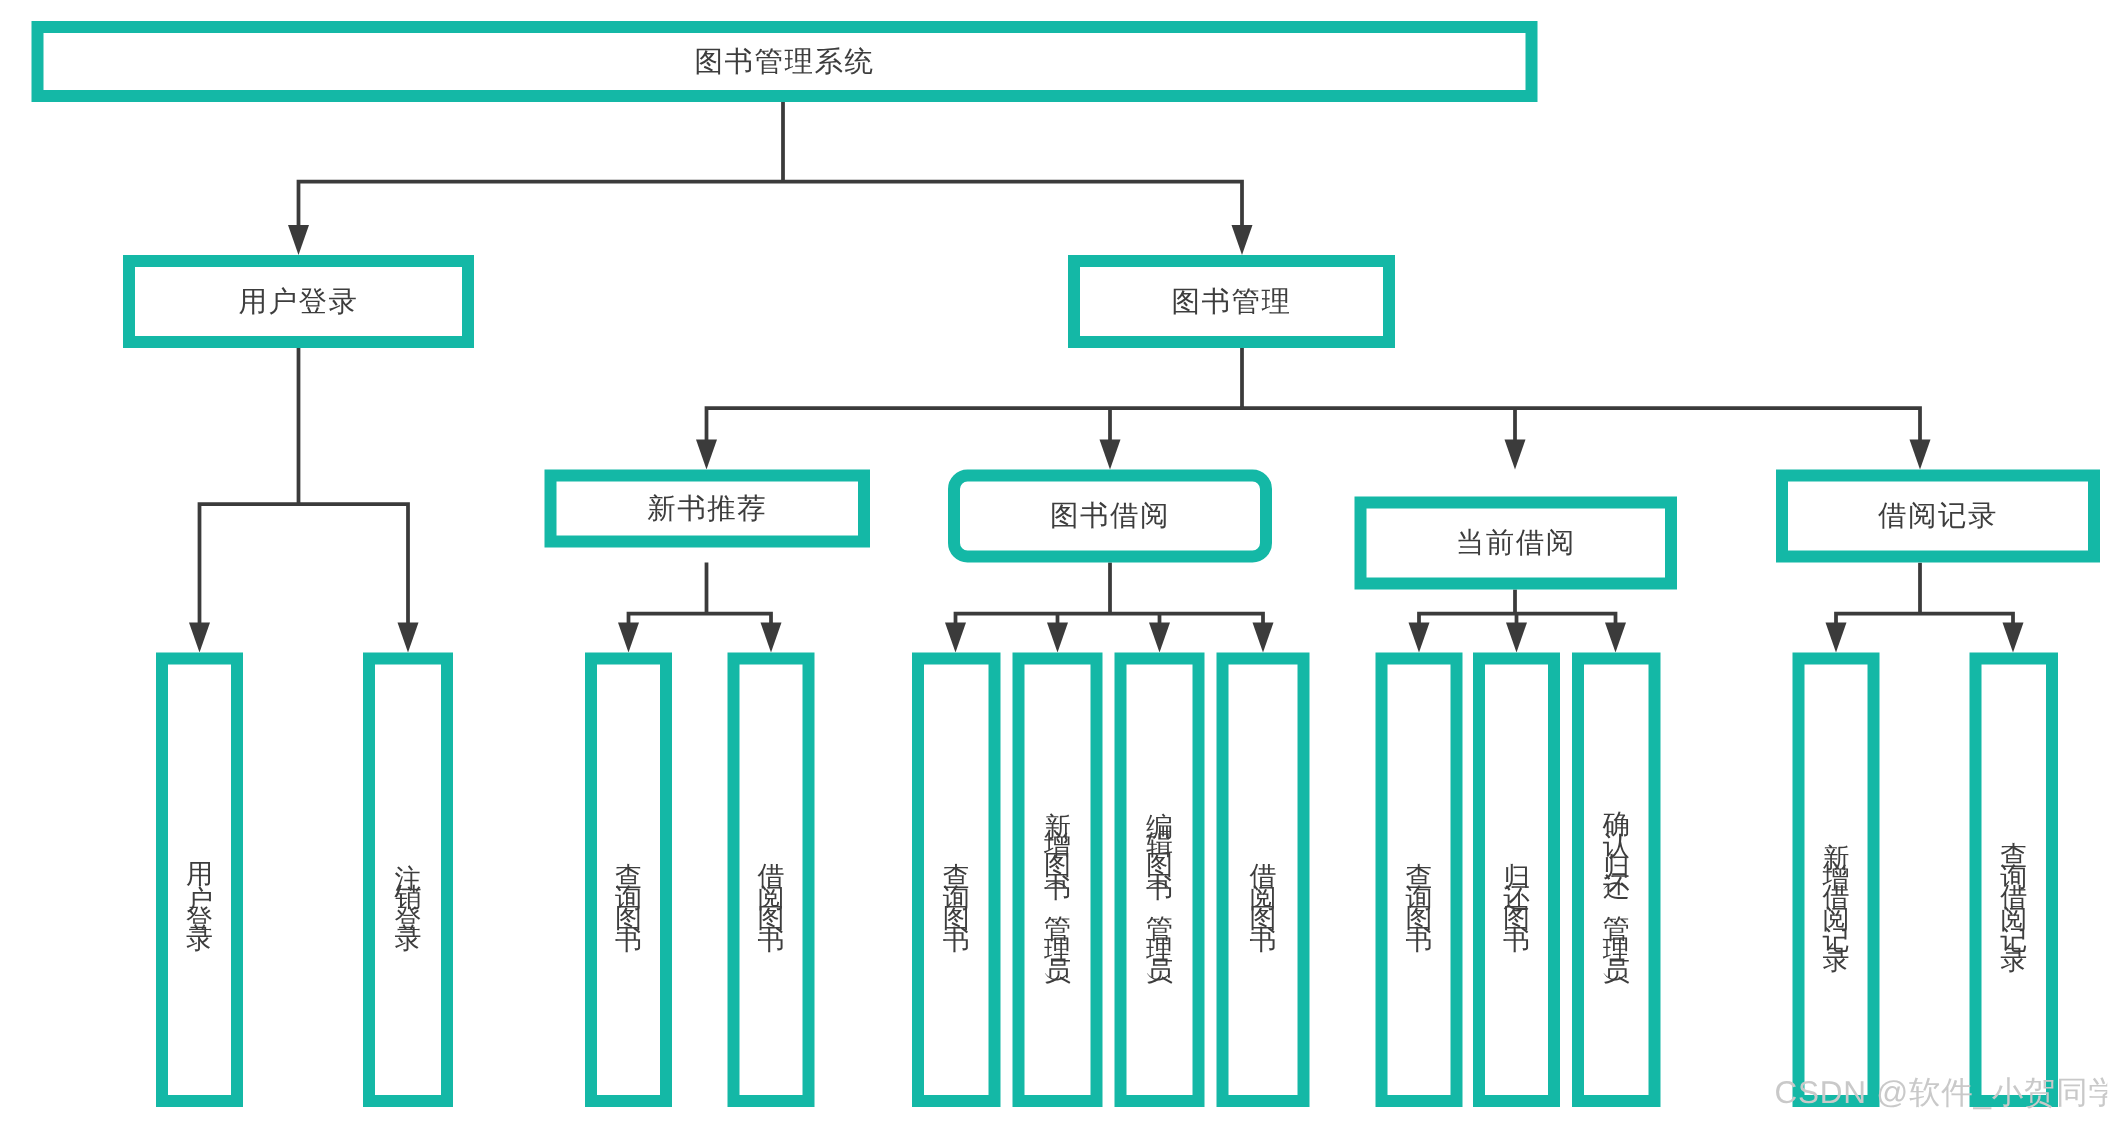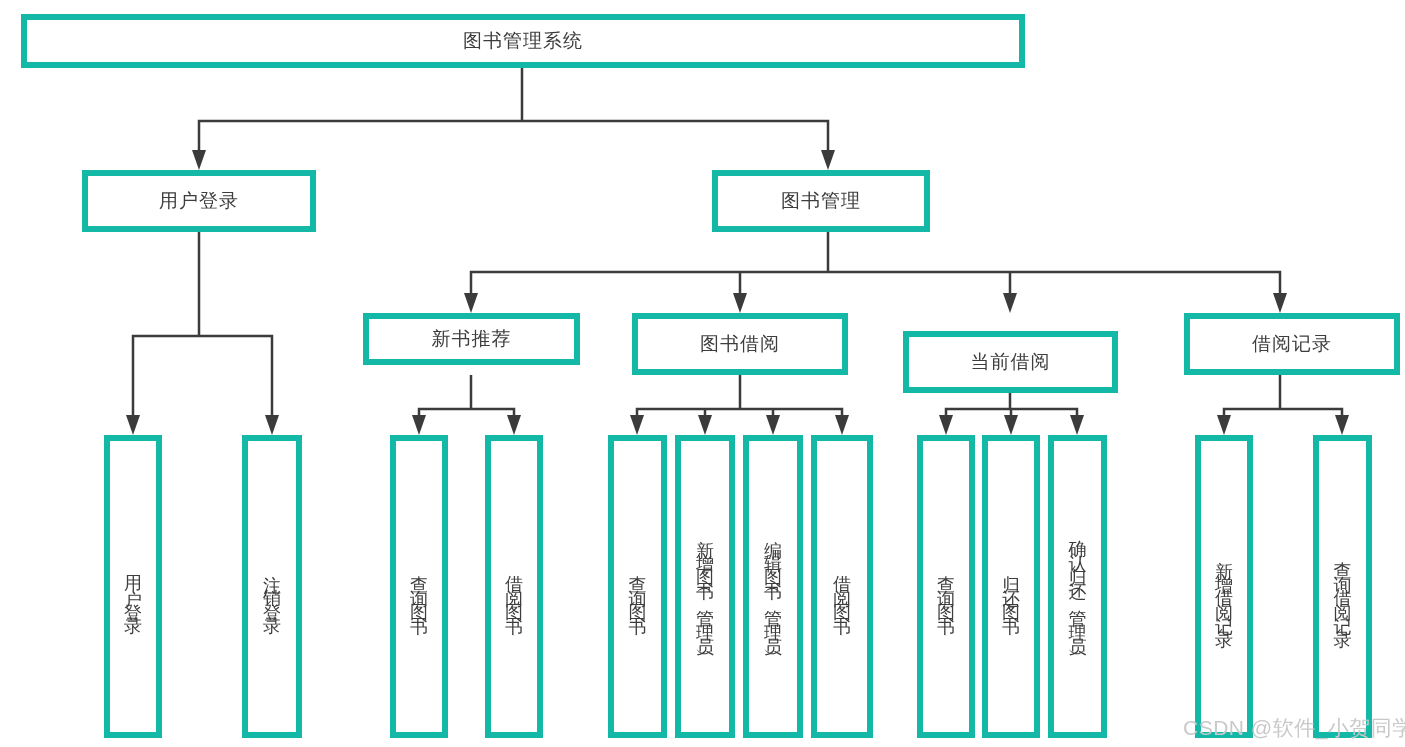--- a/index.html
+++ b/index.html
@@ -3,21 +3,21 @@
 <meta charset="utf-8">
 <style>
   html,body { margin:0; padding:0; background:#ffffff; }
   .stage {
     position:relative; width:1405px; height:747px; background:#ffffff;
     font-family:"Liberation Sans","DejaVu Sans",sans-serif; overflow:hidden;
   }
   .connectors { position:absolute; left:0; top:0; width:1405px; height:747px; }
   .node {
     position:absolute; box-sizing:border-box; background:#ffffff;
-    border:6px solid #14b8a6; color:#3d3d3d;
+    border:8px solid #14b8a6; color:#3d3d3d;
     display:flex; align-items:center; justify-content:center;
   }
   .hbox { font-size:19px; letter-spacing:1px; }
   .vbox {
     writing-mode:vertical-rl; text-orientation:mixed;
     font-size:18px; letter-spacing:14px; line-height:1;
     padding-top:4px;
   }
   .watermark {
     position:absolute; left:1183px; top:714px; z-index:5;
@@ -68,21 +68,21 @@
       <polygon points="1335,415 1349,415 1342,435"></polygon>
     </g>
   </svg>
 
   <div class="node hbox" style="left:21px; top:14px; width:1004px; height:54px;">图书管理系统</div>
 
   <div class="node hbox" style="left:82px; top:170px; width:234px; height:62px;">用户登录</div>
   <div class="node hbox" style="left:712px; top:170px; width:218px; height:62px;">图书管理</div>
 
   <div class="node hbox" style="left:363px; top:313px; width:217px; height:52px;">新书推荐</div>
-  <div class="node hbox" style="left:632px; top:313px; width:216px; height:62px;">图书借阅</div>
+  <div class="node hbox" style="left:632px; top:313px; width:216px; height:62px;border-radius:13px;">图书借阅</div>
   <div class="node hbox" style="left:903px; top:331px; width:215px; height:62px;">当前借阅</div>
   <div class="node hbox" style="left:1184px; top:313px; width:216px; height:62px;">借阅记录</div>
 
   <div class="node vbox" style="left:104px; top:435px; width:58px; height:303px;">用户登录</div>
   <div class="node vbox" style="left:242px; top:435px; width:60px; height:303px;">注销登录</div>
 
   <div class="node vbox" style="left:390px; top:435px; width:58px; height:303px;">查询图书</div>
   <div class="node vbox" style="left:485px; top:435px; width:58px; height:303px;">借阅图书</div>
 
   <div class="node vbox" style="left:608px; top:435px; width:59px; height:303px;">查询图书</div>

